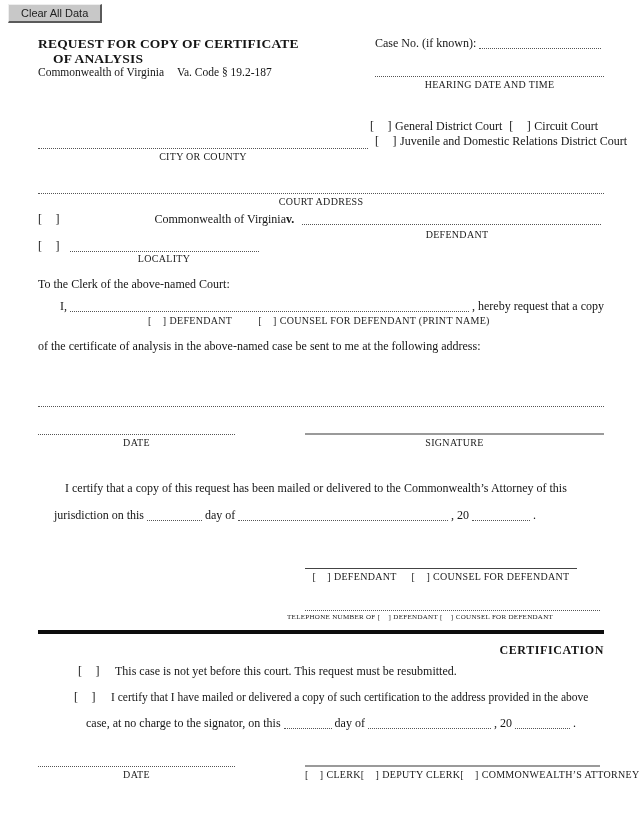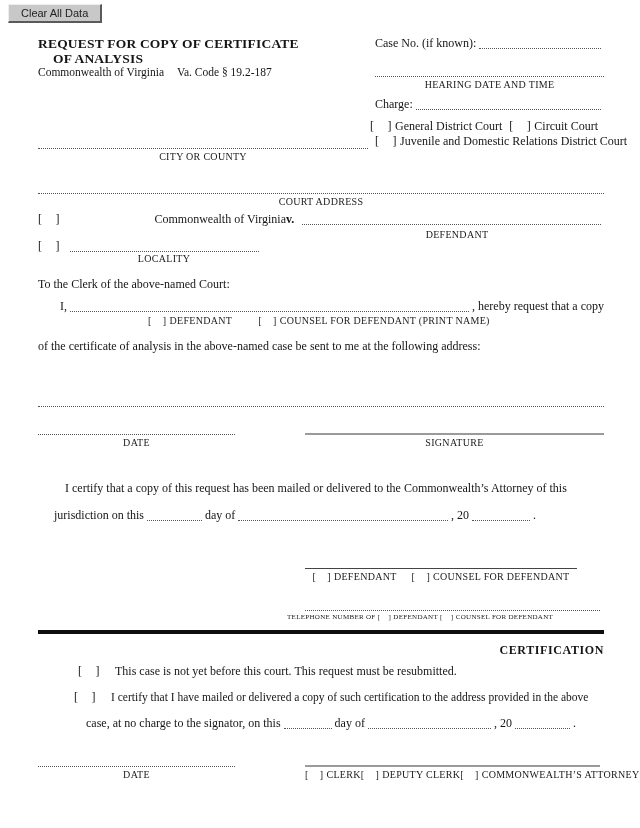--- a/index.html
+++ b/index.html
@@ -42,24 +42,20 @@
     <span>Commonwealth of Virginia</span>
     <span style="margin-left:10px;">Va. Code § 19.2-187</span>
   </div>
 
   <div class="abs fs flex" style="left:375px;width:229px;top:36px;">
     <span>Case No. (if known):</span>
     <span class="dotfill"></span>
   </div>
   <div class="abs dotline" style="left:375px;width:229px;top:62px;height:14px;"></div>
   <div class="abs lbl lbl-c" style="left:375px;width:229px;top:79px;">HEARING DATE AND TIME</div>
-  <div class="abs fs flex" style="left:375px;width:229px;top:97px;">
-    <span>Charge:</span>
-    <span class="dotfill"></span>
-  </div>
   <div class="abs fs nowrap" style="left:370px;top:119px;">
     <span class="cb">[  ]</span>
     <span>General District Court</span>
     <span class="cb" style="margin-left:4px;">[  ]</span>
     <span>Circuit Court</span>
   </div>
   <div class="abs fs nowrap" style="left:375px;top:134px;">
     <span class="cb">[  ]</span>
     <span>Juvenile and Domestic Relations District Court</span>
   </div>

